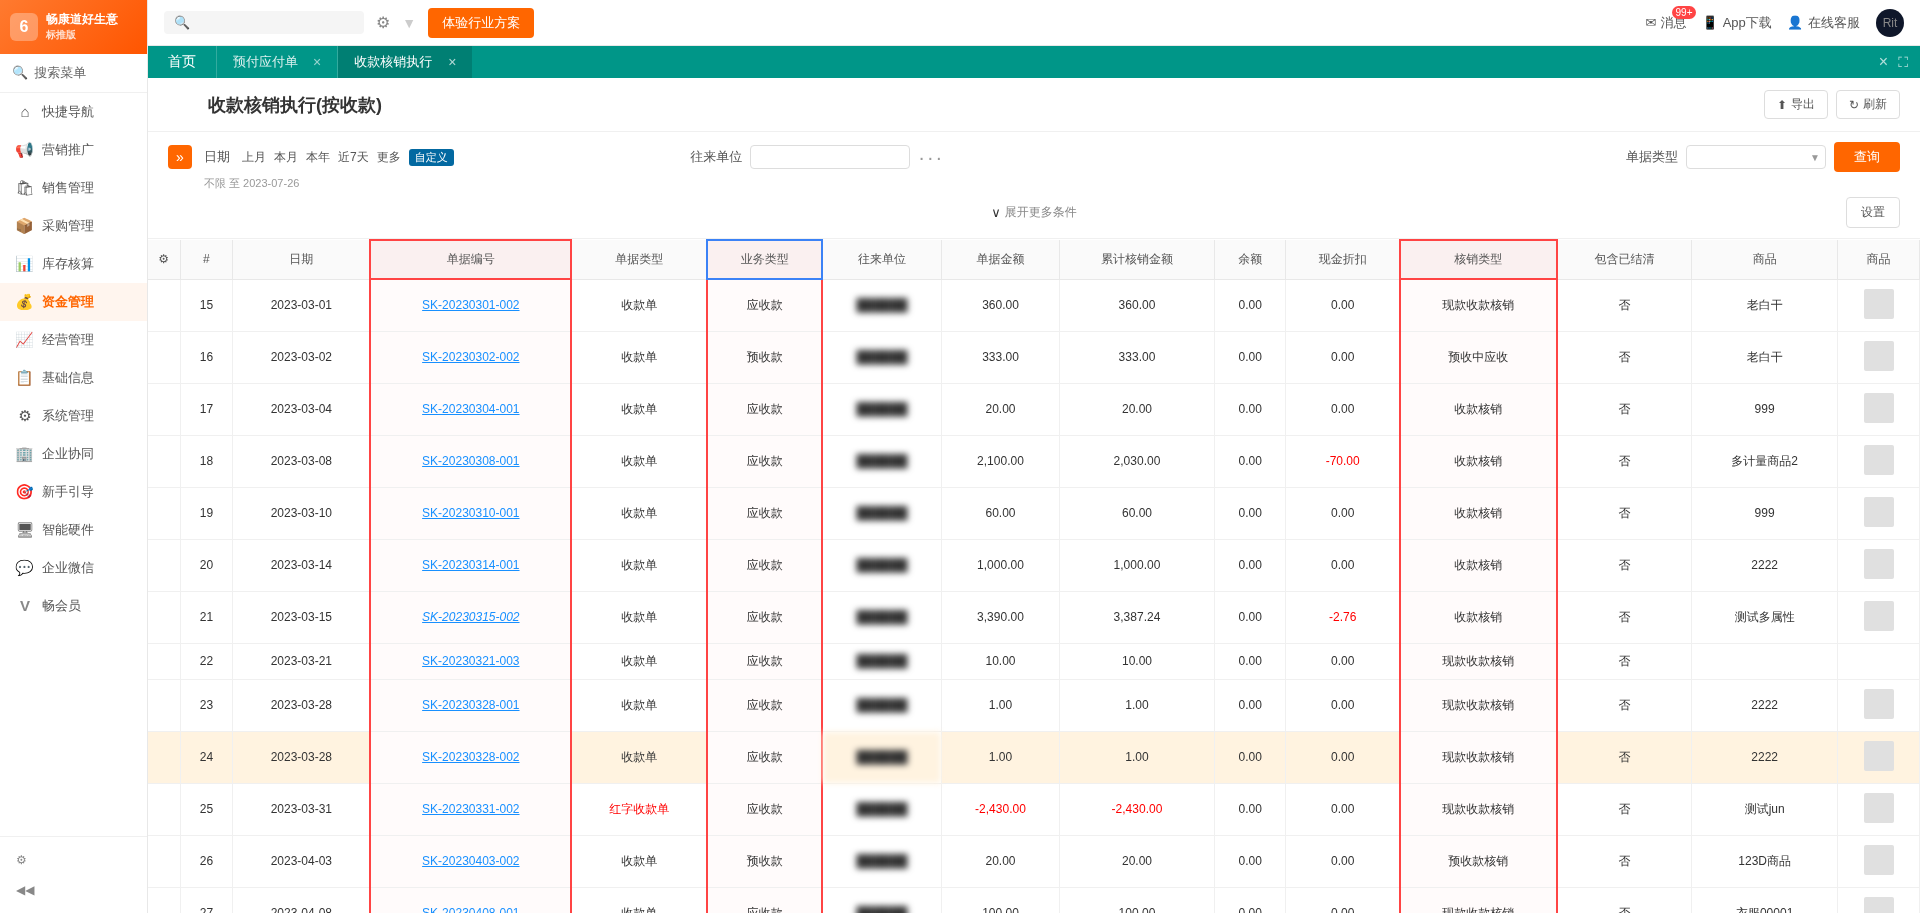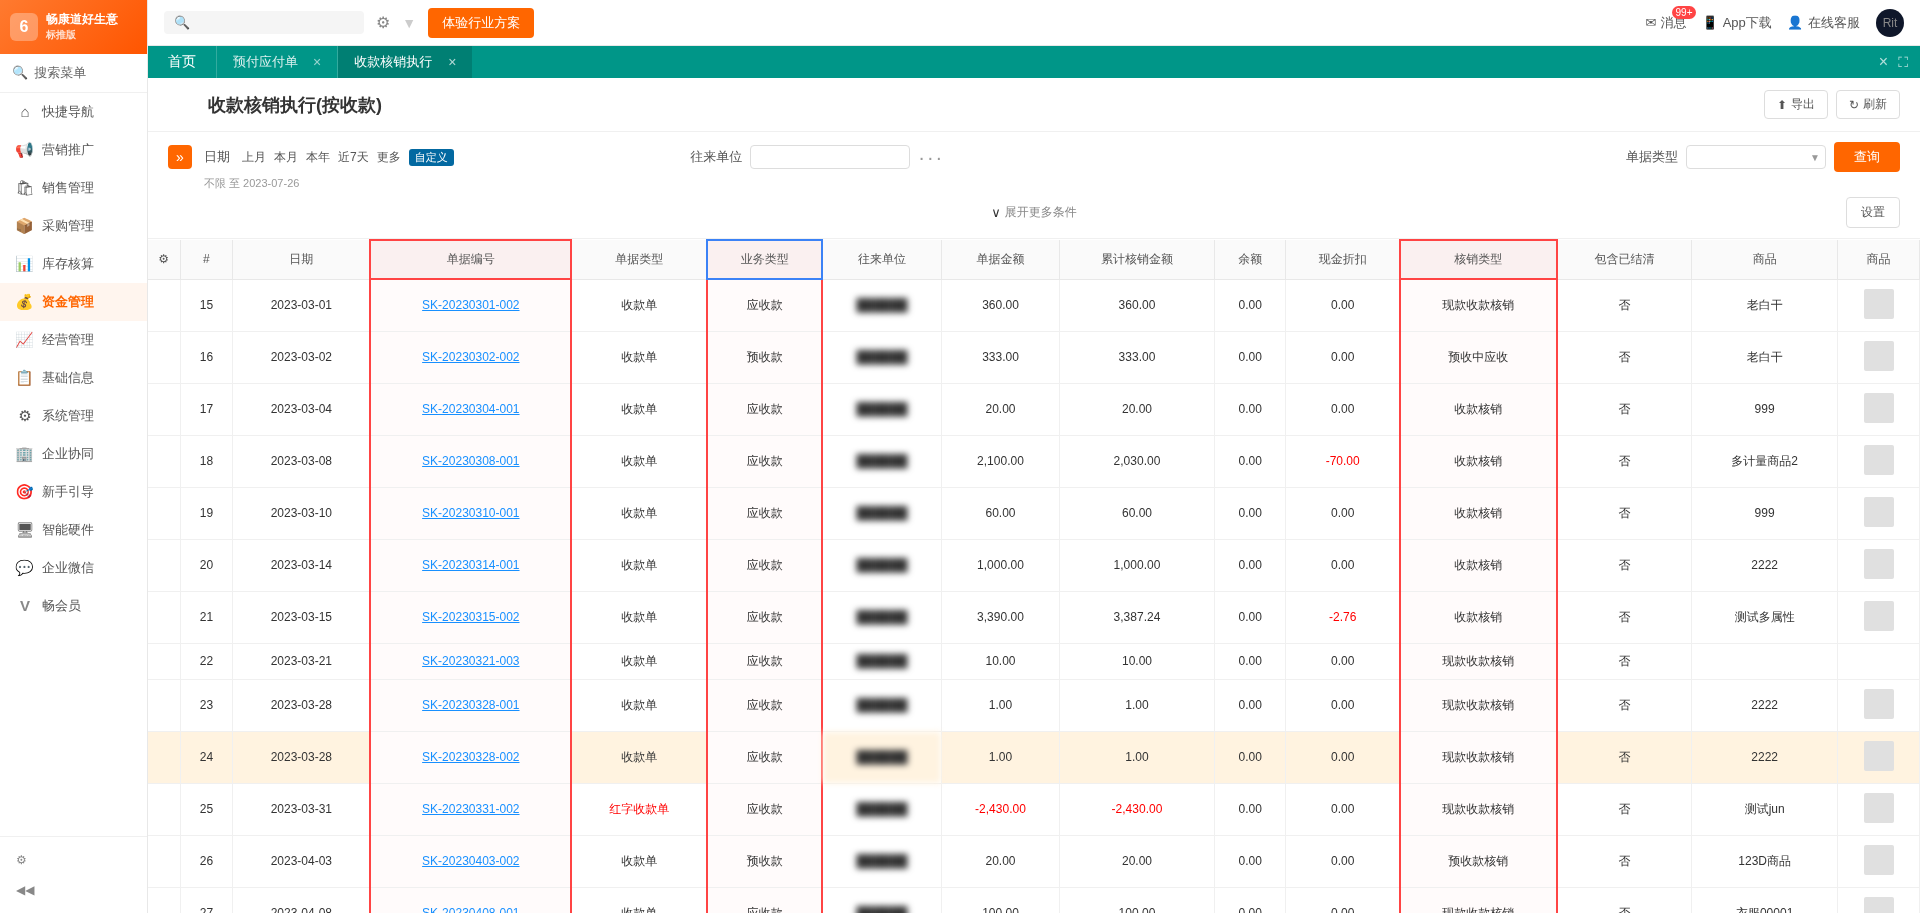--- a/index.html
+++ b/index.html
@@ -472,21 +472,21 @@
                 <td>0.00</td>
                 <td style="border-left: 2px solid rgb(255, 68, 68); border-right: 2px solid rgb(255, 68, 68); background: rgba(255, 68, 68, 0.02);">收款核销</td>
                 <td>否</td>
                 <td>2222</td>
                 <td><div style="width: 30px; height: 30px; background: rgb(224, 224, 224); border-radius: 2px; display: inline-block;"></div></td>
               </tr>
               <tr>
                 <td></td>
                 <td>21</td>
                 <td>2023-03-15</td>
-                <td class="link-text" style="border-left: 2px solid rgb(255, 68, 68); border-right: 2px solid rgb(255, 68, 68); background: rgba(255, 68, 68, 0.02);">SK-20230315-002</td>
+                <td class="link-text" style="border-left: 2px solid rgb(255, 68, 68); border-right: 2px solid rgb(255, 68, 68); background: rgba(255, 68, 68, 0.02); font-style: italic;">SK-20230315-002</td>
                 <td>收款单</td>
                 <td style="border-left: 2px solid rgb(255, 68, 68); border-right: 2px solid rgb(255, 68, 68); background: rgba(255, 68, 68, 0.02);">应收款</td>
                 <td class="blurred">██████</td>
                 <td>3,390.00</td>
                 <td>3,387.24</td>
                 <td>0.00</td>
                 <td class="text-red">-2.76</td>
                 <td style="border-left: 2px solid rgb(255, 68, 68); border-right: 2px solid rgb(255, 68, 68); background: rgba(255, 68, 68, 0.02);">收款核销</td>
                 <td>否</td>
                 <td>测试多属性</td>

